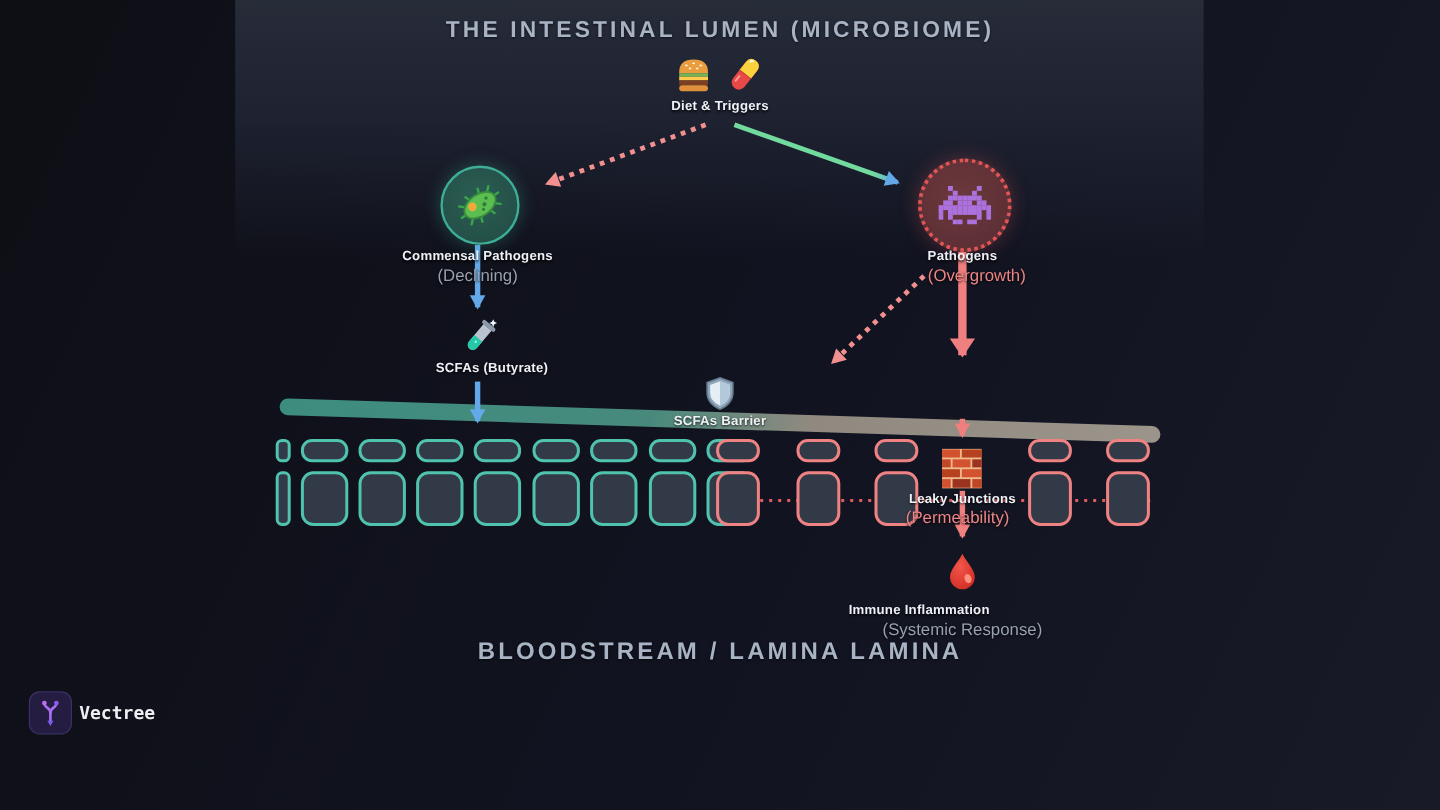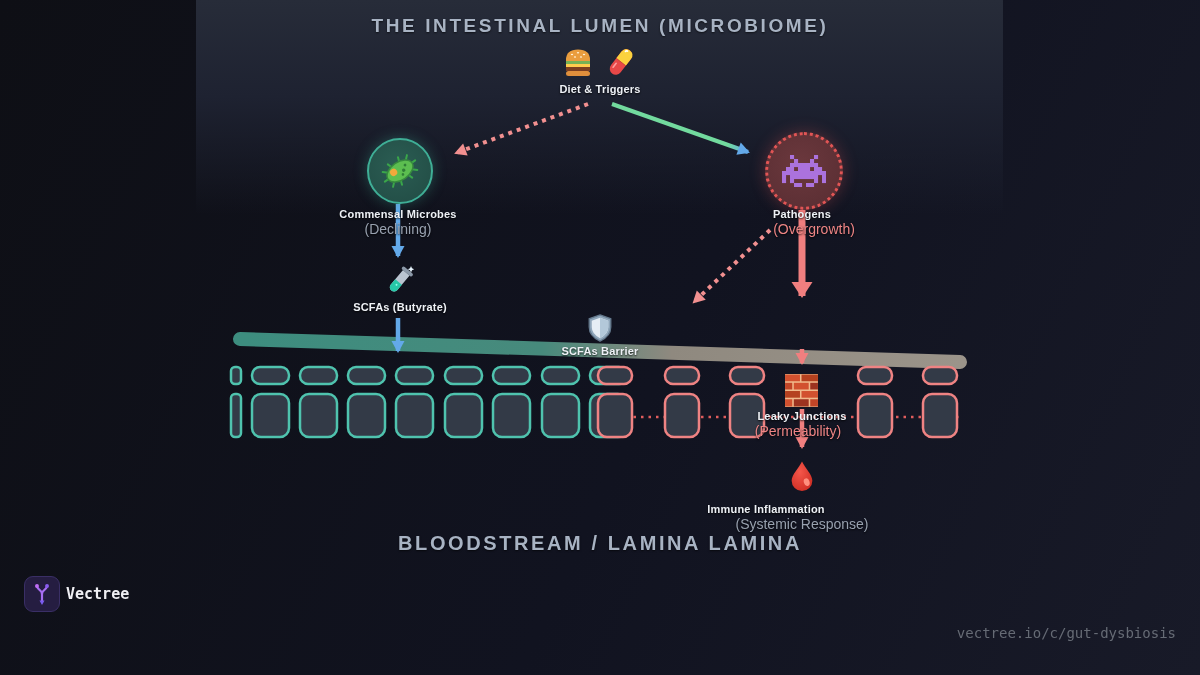--- a/index.html
+++ b/index.html
@@ -158,21 +158,21 @@
             <line x1="26" y1="30" x2="27.2" y2="33.4"></line>
         </g>
         <ellipse cx="21" cy="21" rx="14.5" ry="9" fill="#5cbe50" stroke="#378a3e" stroke-width="1.5"></ellipse>
         <circle cx="15" cy="18.5" r="3.6" fill="#f2a93b"></circle>
         <circle cx="24.5" cy="22.5" r="1.7" fill="#2f7d36"></circle>
         <circle cx="28.5" cy="19" r="1.4" fill="#2f7d36"></circle>
         <circle cx="21.5" cy="25.5" r="1.3" fill="#2f7d36"></circle>
       </g>
     </svg>
   </div>
-  <div class="lbl" style="left:398px;top:208px;">Commensal Microbes</div>
+  <div class="lbl" style="left:398px;top:208px;">Commensal Pathogens</div>
   <div class="sub" style="left:398px;top:221px;">(Declining)</div>
 
   <div class="circle pathogens">
     <svg id="invader" width="44" height="32" viewBox="0 0 11 8">
         <rect x="2" y="0" width="1.02" height="1.02" fill="#ab72dd"></rect>
         <rect x="8" y="0" width="1.02" height="1.02" fill="#ab72dd"></rect>
         <rect x="3" y="1" width="1.02" height="1.02" fill="#ab72dd"></rect>
         <rect x="7" y="1" width="1.02" height="1.02" fill="#ab72dd"></rect>
         <rect x="2" y="2" width="1.02" height="1.02" fill="#ab72dd"></rect>
         <rect x="3" y="2" width="1.02" height="1.02" fill="#ab72dd"></rect>
@@ -223,21 +223,21 @@
 
   <svg class="icon" style="left:380px;top:262px;" width="38" height="38" viewBox="0 0 38 38">
     <g transform="rotate(40,19,19)">
       <path d="M15,8 L15,27 a4.3,4.3 0 0 0 8.6,0 L23.6,8 Z" fill="#c9d4df" opacity="0.92"></path>
       <path d="M15,20 L15,27 a4.3,4.3 0 0 0 8.6,0 L23.6,20 Z" fill="#27c8a8"></path>
       <circle cx="19.5" cy="23.5" r="1" fill="#8fffe9"></circle>
       <rect x="12.6" y="4.6" width="13.4" height="3.6" rx="1.8" fill="#8c99a8"></rect>
     </g>
     <path d="M31,4 l1,2.2 2.2,1 -2.2,1 -1,2.2 -1,-2.2 -2.2,-1 2.2,-1 Z" fill="#e9f6ff"></path>
   </svg>
-  <div class="lbl" style="left:400px;top:301px;">SCFAs (Butyrate)</div>
+  <div class="lbl" style="left:410px;top:301px;">SCFAs (Butyrate)</div>
 
   <svg class="icon" style="left:585px;top:312px;" width="30" height="32" viewBox="0 0 32 32">
     <path d="M16,2 L27.5,6.2 V15 Q27.5,24.8 16,30 Q4.5,24.8 4.5,15 V6.2 Z" fill="#8fa6ba" stroke="#64798d" stroke-width="1.4"></path>
     <path d="M16,5 L24.8,8.3 V15 Q24.8,22.6 16,26.8 Q7.2,22.6 7.2,15 V8.3 Z" fill="#e6eef5"></path>
     <path d="M16,5 L24.8,8.3 V15 Q24.8,22.6 16,26.8 Z" fill="#b3c8d9"></path>
   </svg>
   <div class="lbl" style="left:600px;top:345px;">SCFAs Barrier</div>
 
   <svg class="icon" style="left:783px;top:372px;" width="37" height="37" viewBox="0 0 36 36">
     <rect x="2" y="2" width="32" height="32" fill="#f0b98b"></rect>
@@ -270,15 +270,14 @@
         <path d="M11,18.5 V11"></path>
         <path d="M11,11 C11,7.2 7.6,7.6 6.6,4.8"></path>
         <path d="M11,11 C11,7.2 14.4,7.6 15.4,4.8"></path>
       </g>
       <circle cx="6.4" cy="3.6" r="1.8" fill="#c06df5"></circle>
       <circle cx="15.6" cy="3.6" r="1.8" fill="#8a5cf0"></circle>
       <path d="M8.7,17 L13.3,17 L11,21 Z" fill="#7b5cf0"></path>
     </svg>
   </div>
   <div class="brand">Vectree</div>
-  <a class="url" href="#">vectree.io/c/gut-dysbiosis</a>
 
 </div>
 
 </body></html>

